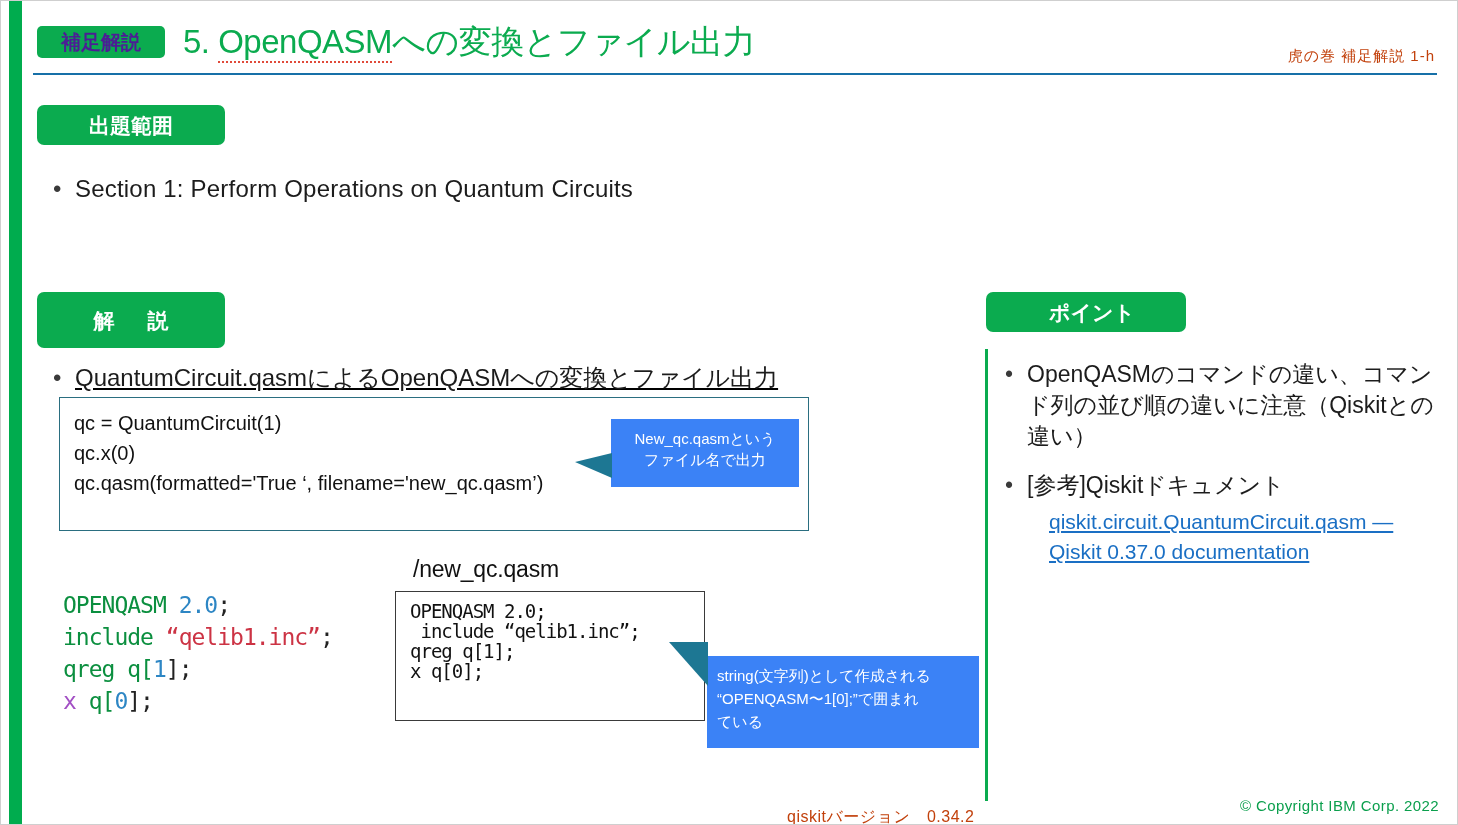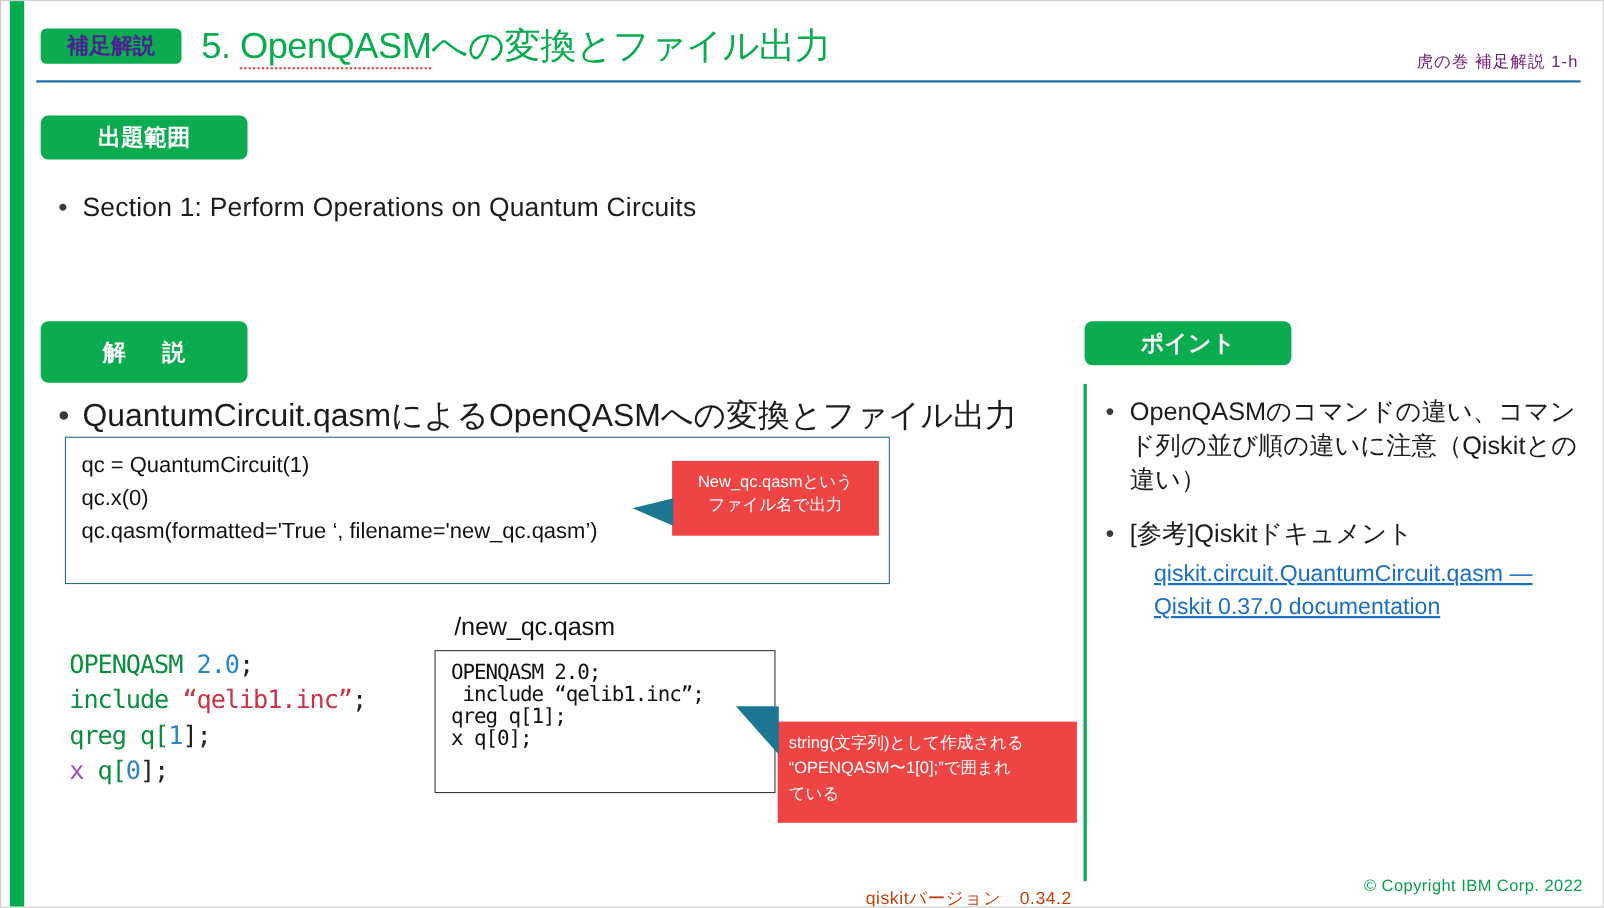--- a/index.html
+++ b/index.html
@@ -58,21 +58,21 @@
   }
   .hdr-title .squig {
     border-bottom: 2px dotted #e04a3a;
     padding-bottom: 1px;
   }
   .hdr-right {
     position: absolute;
     right: 22px;
     top: 46px;
     font-size: 15px;
-    color: #701a75;
+    color: #c2410c;
     white-space: nowrap;
     letter-spacing: 1px;
   }
   .hdr-rule {
     position: absolute;
     left: 32px;
     top: 72px;
     width: 1404px;
     height: 2px;
     background: #1670a8;
@@ -120,22 +120,23 @@
   }
   
   #badge-kaisetsu {
     left: 36px; top: 291px; width: 188px; height: 56px; font-size: 21px;
     letter-spacing: 6px; text-indent: 6px;
   }
   #expl-list {
     left: 44px;
     top: 360px;
     width: 880px;
-    font-size: 29px;
+    font-size: 24px;
     line-height: 34px;
+    text-decoration: underline;
   }
   
   .code-box {
     position: absolute;
     left: 58px;
     top: 396px;
     width: 750px;
     height: 134px;
     border: 1.5px solid #2a6e80;
     background: #ffffff;
@@ -146,21 +147,21 @@
     left: 14px;
     top: 10px;
     font-size: 20px;
     line-height: 30px;
     color: #111111;
     white-space: pre;
   }
   
   .callout {
     position: absolute;
-    background: #ef4444;
+    background: #3b82f6;
     color: #ffffff;
     box-sizing: border-box;
   }
   #callout1 {
     left: 610px;
     top: 418px;
     width: 188px;
     height: 68px;
     padding: 9px 8px 0 8px;
     font-size: 15px;
@@ -256,21 +257,21 @@
   
   .panel-divider {
     position: absolute;
     left: 984px;
     top: 348px;
     width: 3px;
     height: 452px;
     background: #0bab4f;
   }
   #badge-point {
-    left: 985px; top: 291px; width: 188px; height: 40px; font-size: 21px;
+    left: 985px; top: 291px; width: 188px; height: 40px; font-size: 21px; padding-left: 12px;
   }
   #point-list {
     left: 996px;
     top: 358px;
     width: 452px;
     font-size: 23px;
     line-height: 31px;
   }
   #point-list li {
     margin-bottom: 18px;

